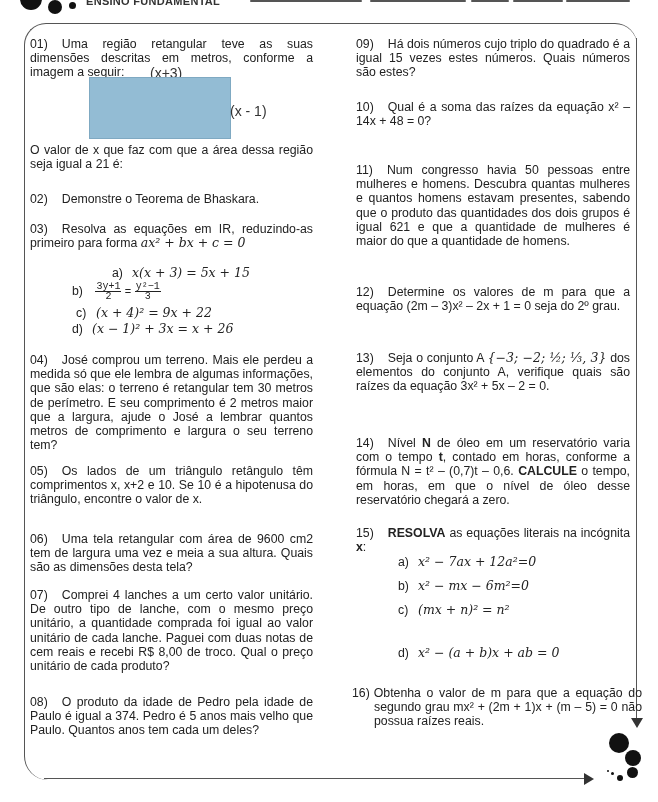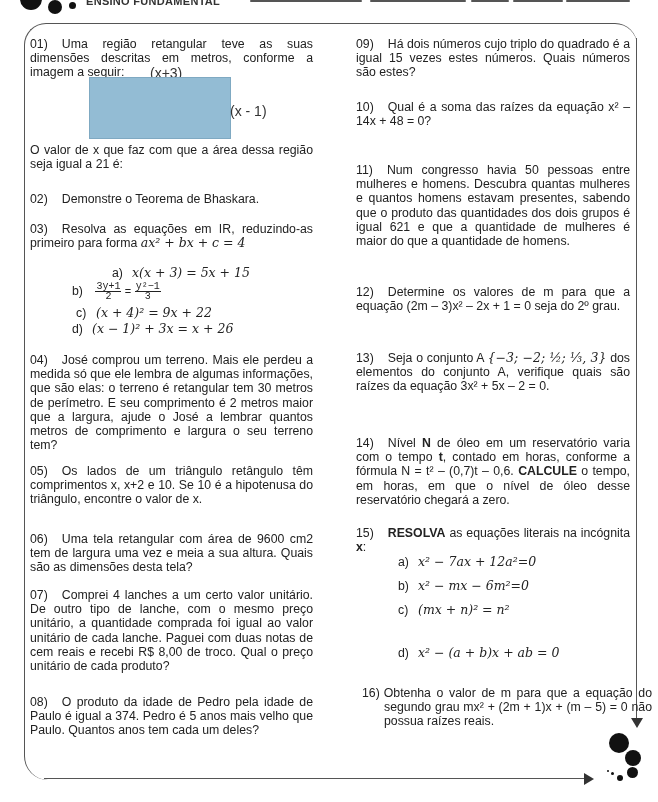--- a/index.html
+++ b/index.html
@@ -64,21 +64,21 @@
 <div class="rect-fig"></div>
 <div class="fig-lbl" style="left:230px;top:104px;text-align:right;">(x - 1)</div>
 <div class="q" style="left:30px;top:143px;width:283px;">O valor de x que faz com que a área dessa região seja igual a 21 é:</div>
 
 <div class="q" style="left:30px;top:192px;width:283px;">
   <span class="num">02)</span><span>Demonstre o Teorema de Bhaskara.</span>
 </div>
 
 <div class="q" style="left:30px;top:222px;width:283px;">
   <span class="num">03)</span><span>Resolva as equações em IR, reduzindo-as primeiro para forma</span>
-  <span class="math">ax² + bx + c = 4</span>
+  <span class="math">ax² + bx + c = 0</span>
 </div>
 <div class="item" style="left:72px;top:266px;margin-left:40px;">
   <span class="lbl">a)</span><span class="math">x(x + 3) = 5x + 15</span>
 </div>
 <div class="item" style="left:72px;top:282px;">
   <span class="lbl">b)</span>
   <span class="frac">
       <span class="top">3y+1</span>
       <span>2</span>
     </span>
@@ -150,15 +150,15 @@
 <div class="item" style="left:398px;top:579px;">
   <span class="lbl">b)</span><span class="math">x² − mx − 6m²=0</span>
 </div>
 <div class="item" style="left:398px;top:603px;">
   <span class="lbl">c)</span><span class="math">(mx + n)² = n²</span>
 </div>
 <div class="item" style="left:398px;top:628px;margin-top:18px;">
   <span class="lbl">d)</span><span class="math">x² − (a + b)x + ab = 0</span>
 </div>
 
-<div class="q" style="left:362px;top:686px;width:268px;padding-left:22px;text-indent:-22px;">
+<div class="q" style="left:352px;top:686px;width:268px;padding-left:22px;text-indent:-22px;">
   <span style="margin-right:4px;">16)</span><span>Obtenha o valor de m para que a equação do segundo grau mx² + (2m + 1)x + (m – 5) = 0 não possua raízes reais.</span>
 </div>
 
 </body></html>

